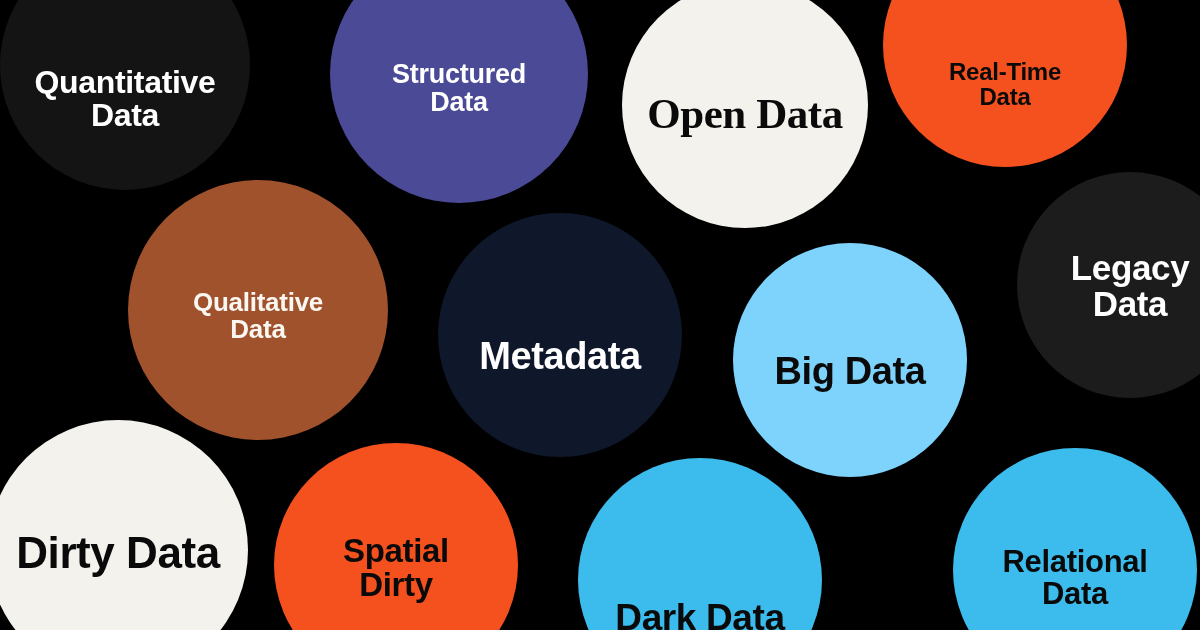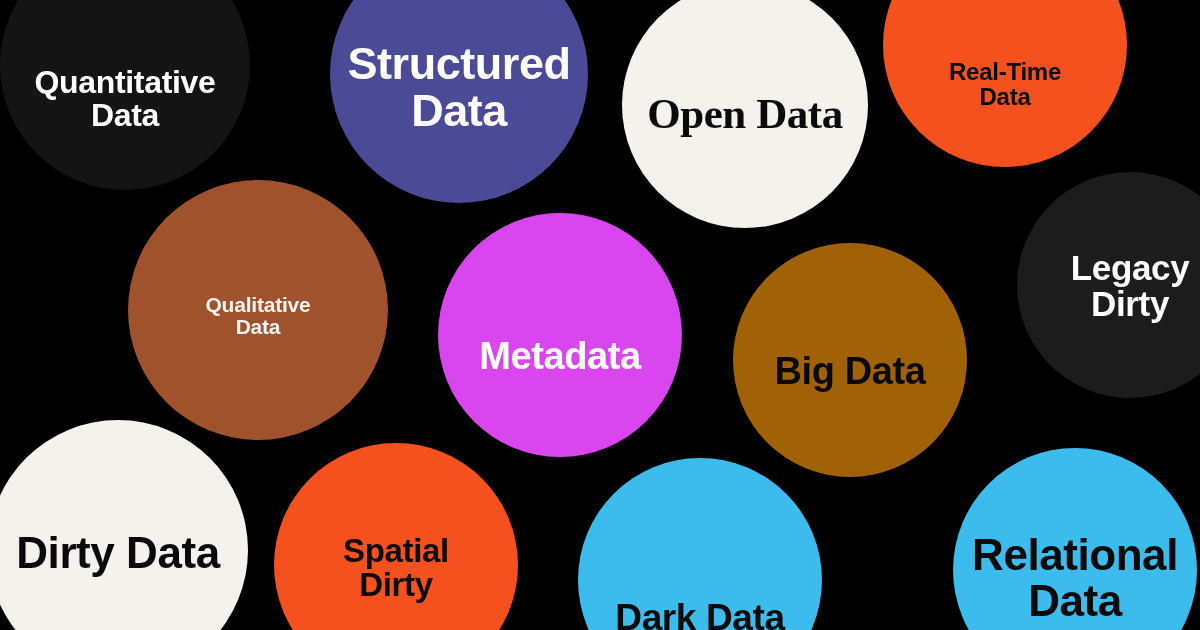--- a/index.html
+++ b/index.html
@@ -49,31 +49,31 @@
   .b-qualitative  { left: 128px;  top: 180px;  width: 260px; height: 260px; }
   .b-metadata     { left: 438px;  top: 213px;  width: 244px; height: 244px; }
   .b-bigdata      { left: 733px;  top: 243px;  width: 234px; height: 234px; }
   .b-dirty        { left: -12px;  top: 420px;  width: 260px; height: 260px; }
   .b-spatial      { left: 274px;  top: 443px;  width: 244px; height: 244px; }
   .b-dark         { left: 578px;  top: 458px;  width: 244px; height: 244px; }
   .b-relational   { left: 953px;  top: 448px;  width: 244px; height: 244px; }
 
   
   .b-quantitative .bubble-label { transform: translateY(18px); font-size: 32px; margin-top: 32px; }
-  .b-structured   .bubble-label { transform: translateY(14px); font-size: 45px; }
+  .b-structured   .bubble-label { transform: translateY(14px); font-size: 27px; }
   .b-open         .bubble-label { transform: translateY(9px);  font-size: 43px; font-family: Liberation Serif, serif; }
   .b-realtime     .bubble-label { transform: translateY(40px); font-size: 24px; }
   .b-legacy       .bubble-label { transform: translateY(1px);  font-size: 35px; }
-  .b-qualitative  .bubble-label { transform: translateY(6px);  font-size: 21px; }
+  .b-qualitative  .bubble-label { transform: translateY(6px);  font-size: 26px; }
   .b-metadata     .bubble-label { transform: translateY(22px); font-size: 38px; }
   .b-bigdata      .bubble-label { transform: translateY(12px); font-size: 38px; }
   .b-dirty        .bubble-label { transform: translateY(3px);  font-size: 44px; }
   .b-spatial      .bubble-label { transform: translateY(3px);  font-size: 33px; }
   .b-dark         .bubble-label { transform: translateY(38px); font-size: 37px; }
-  .b-relational   .bubble-label { transform: translateY(8px);  font-size: 44px; }
+  .b-relational   .bubble-label { transform: translateY(8px);  font-size: 31px; }
 </style>
 </head>
 <body style="background: rgb(0, 0, 0);">
 
 <div id="canvas" style="background: rgb(0, 0, 0);">
 
   <div class="bubble b-quantitative" style="background-color: rgb(20, 20, 20); color: rgb(255, 255, 255);">
     <span class="bubble-label">Quantitative
 Data</span>
   </div>
@@ -87,33 +87,33 @@
     <span class="bubble-label">Open Data</span>
   </div>
 
   <div class="bubble b-realtime" style="background-color: rgb(244, 81, 30); color: rgb(10, 10, 10);">
     <span class="bubble-label">Real-Time
 Data</span>
   </div>
 
   <div class="bubble b-legacy" style="background-color: rgb(28, 28, 28); color: rgb(255, 255, 255);">
     <span class="bubble-label">Legacy
-Dirty</span>
+Data</span>
   </div>
 
   <div class="bubble b-qualitative" style="background-color: rgb(160, 82, 45); color: rgb(250, 247, 242);">
     <span class="bubble-label">Qualitative
 Data</span>
   </div>
 
-  <div class="bubble b-metadata" style="background-color: #d946ef; color: rgb(255, 255, 255);">
+  <div class="bubble b-metadata" style="background-color: #0f172a; color: rgb(255, 255, 255);">
     <span class="bubble-label">Metadata</span>
   </div>
 
-  <div class="bubble b-bigdata" style="background-color: #a16207; color: rgb(10, 10, 10);">
+  <div class="bubble b-bigdata" style="background-color: #7dd3fc; color: rgb(10, 10, 10);">
     <span class="bubble-label">Big Data</span>
   </div>
 
   <div class="bubble b-dirty" style="background-color: rgb(244, 242, 237); color: rgb(10, 10, 10);">
     <span class="bubble-label">Dirty Data</span>
   </div>
 
   <div class="bubble b-spatial" style="background-color: rgb(244, 81, 30); color: rgb(10, 10, 10);">
     <span class="bubble-label">Spatial
 Dirty</span>

